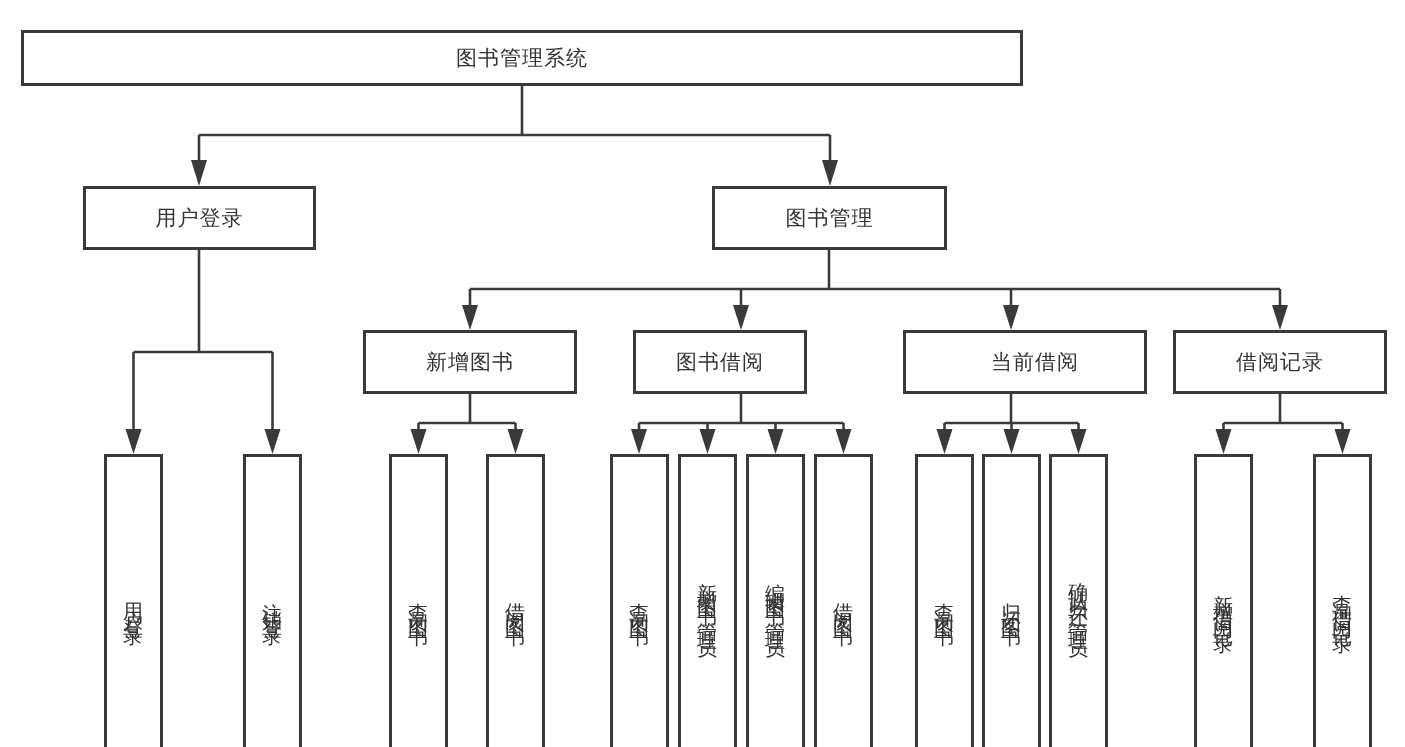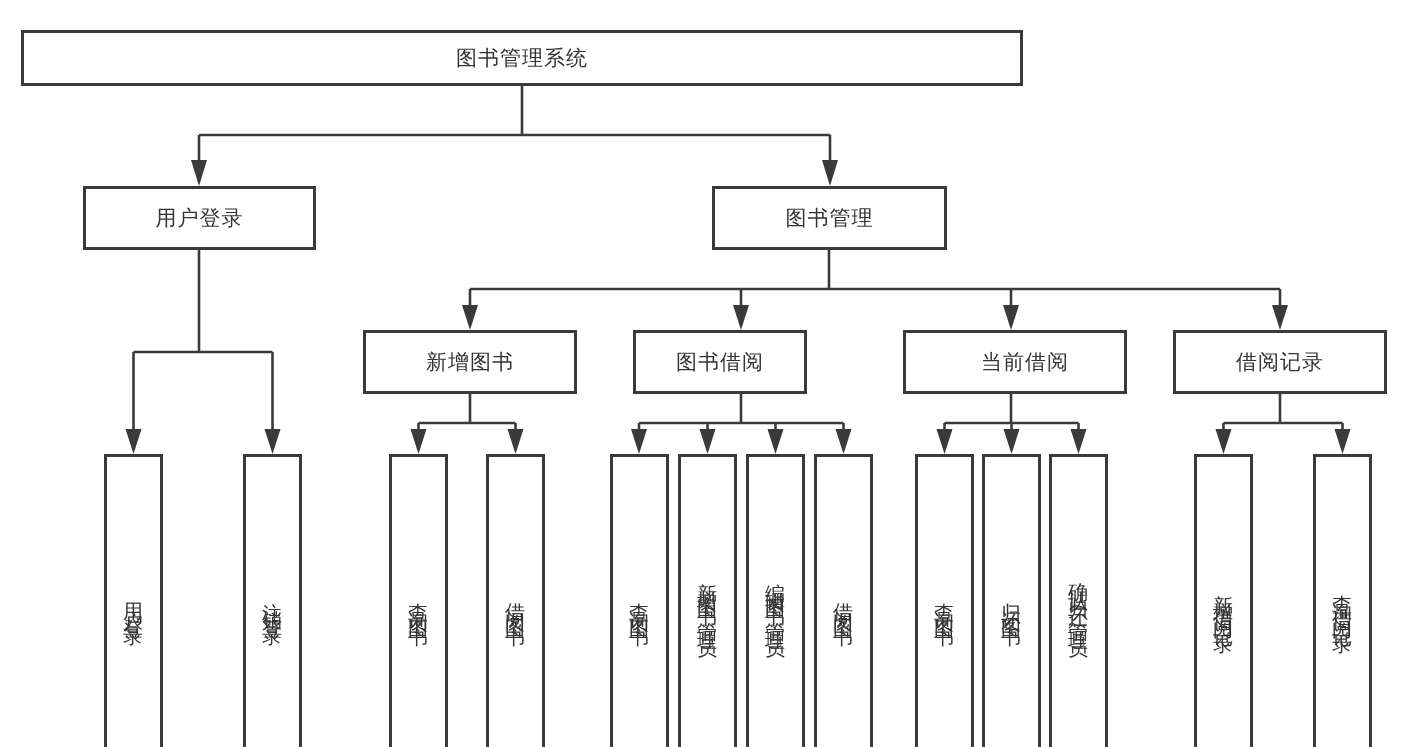--- a/index.html
+++ b/index.html
@@ -28,21 +28,21 @@
     letter-spacing:8px;
     line-height:1;
     text-align:center;
   }
   .root{left:21px;top:13px;width:1002px;height:56px;}
   .lv2-a{left:83px;top:169px;width:233px;height:64px;}
   .lv2-b{left:712px;top:169px;width:235px;height:64px;}
   .lv3{top:313px;height:64px;}
   .lv3-1{left:363px;width:214px;}
   .lv3-2{left:633px;width:174px;}
-  .lv3-3{left:903px;width:224px;padding-left:20px;}
+  .lv3-3{left:903px;width:244px;padding-left:20px;}
   .lv3-4{left:1173px;width:214px;}
   .leaf{top:437px;height:298px;width:59px;}
   .lf-1{left:104px;}  .lf-2{left:243px;}
   .lf-3{left:389px;}  .lf-4{left:486px;}
   .lf-5{left:610px;}  .lf-6{left:678px;}
   .lf-7{left:746px;}  .lf-8{left:814px;}
   .lf-9{left:915px;}  .lf-10{left:982px;}
   .lf-11{left:1049px;}
   .lf-12{left:1194px;} .lf-13{left:1313px;}
   .watermark{

